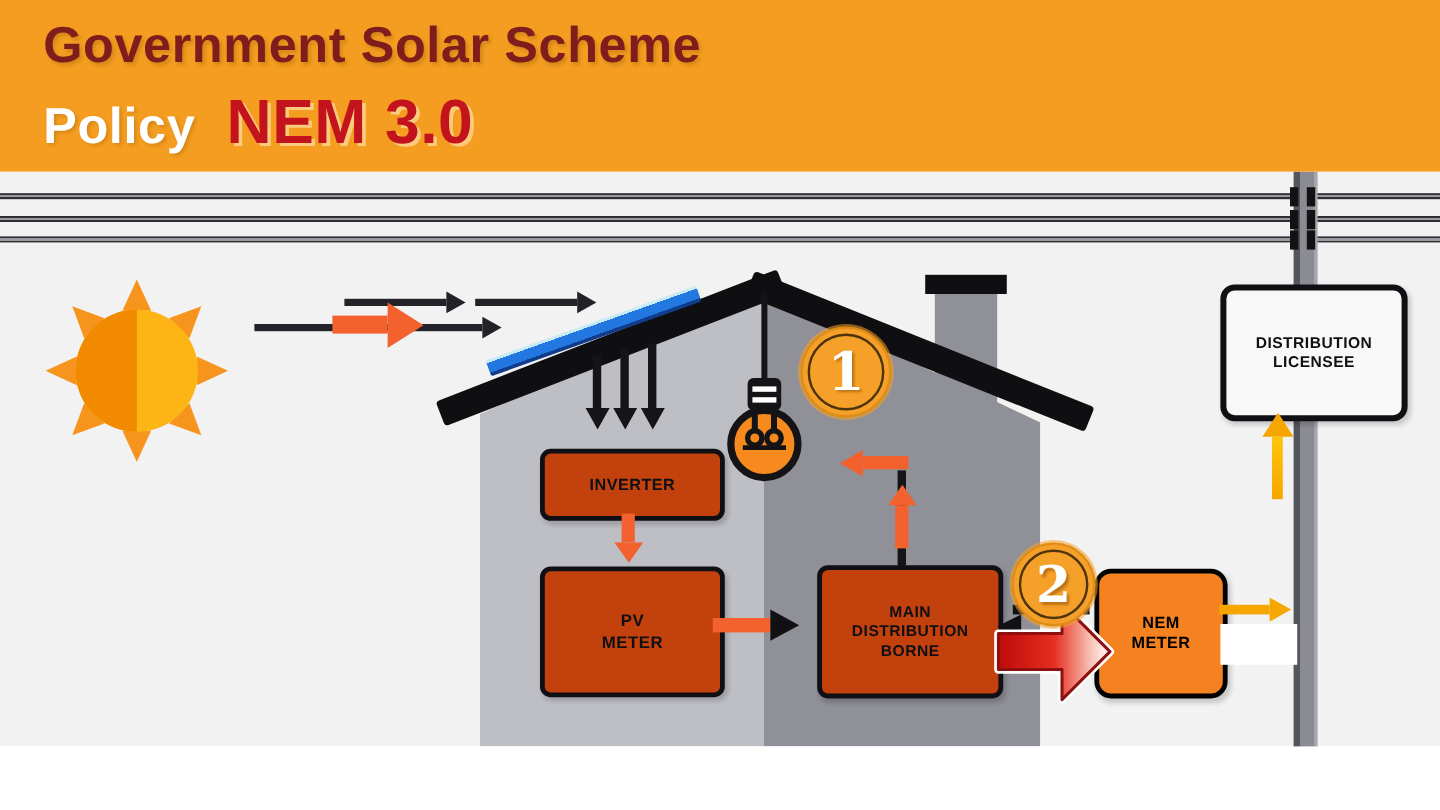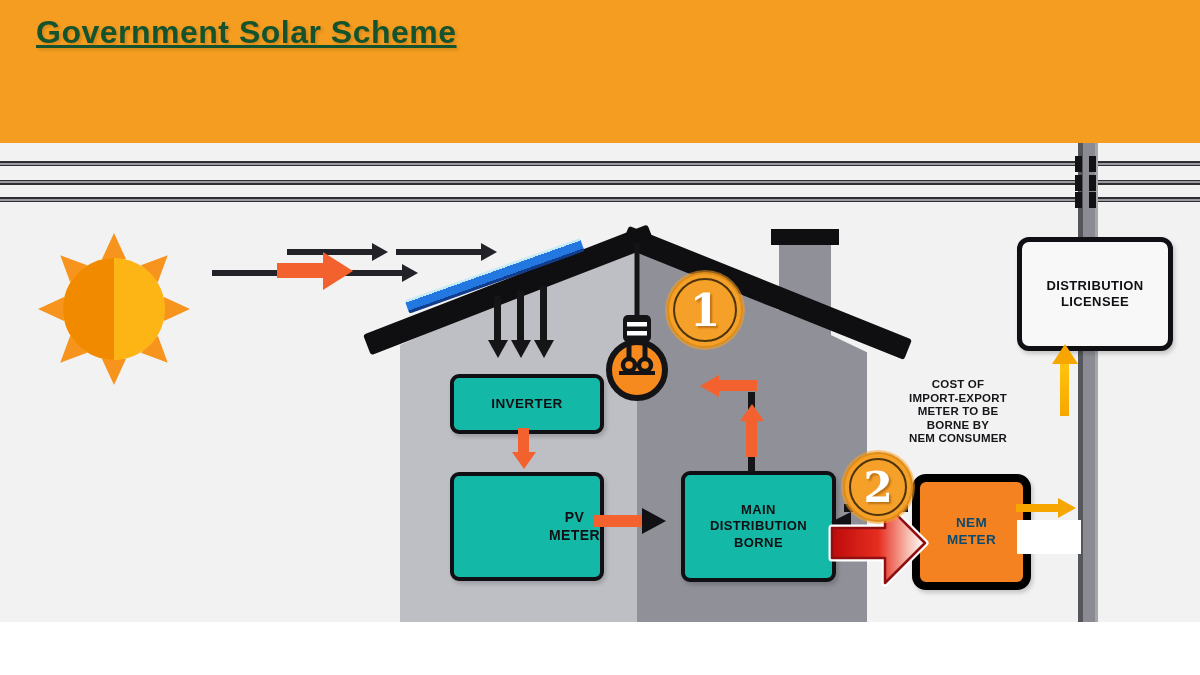--- a/index.html
+++ b/index.html
@@ -2,22 +2,22 @@
 <html><head>
 <meta charset="utf-8">
 <style>
   html,body{margin:0;padding:0;background:#fff;}
   .stage{position:relative;width:1200px;height:675px;overflow:hidden;
          font-family:"Liberation Sans",sans-serif;background:#fff;}
   .abs{position:absolute;}
 
   
   .header{left:0;top:0;width:1200px;height:143px;background:#F49D20;z-index:10;}
-  .title1{left:36px;top:14px;font-size:32px;font-weight:800;color:#14532d;
-          letter-spacing:.5px;text-shadow:2px 2px 3px rgba(120,70,0,.25);text-decoration:underline;}
+  .title1{left:36px;top:14px;font-size:42px;font-weight:800;color:#7f1d1d;
+          letter-spacing:.5px;text-shadow:2px 2px 3px rgba(120,70,0,.25);}
   .title2{left:36px;top:72px;font-size:42px;font-weight:800;color:#fff;
           letter-spacing:.5px;text-shadow:2px 2px 3px rgba(120,70,0,.25);}
   .title2 .hl{font-size:52px;color:#C3131C;margin-left:26px;
           text-shadow:3px 3px 0 rgba(255,228,175,.65);}
   .brandbox{left:915px;top:7px;width:285px;height:58px;background:#fff;z-index:11;
             display:flex;align-items:center;}
   .brandname{font-family:"DejaVu Serif",serif;font-weight:bold;font-size:30px;
              color:#1B2B4A;margin-left:10px;letter-spacing:.5px;}
 
   
@@ -39,33 +39,33 @@
   .chimney{left:779px;top:243px;width:52px;height:95px;background:#8F9098;z-index:3;}
   .chimcap{left:771px;top:229px;width:68px;height:16px;background:#0F0F12;z-index:3;}
   .roof{height:22px;background:#0F0F12;z-index:4;border-radius:3px;}
   .roofL{left:367px;top:334px;width:305px;transform:rotate(-21.2deg);transform-origin:0 50%;}
   .roofR{left:625px;top:225px;width:305px;transform:rotate(21.9deg);transform-origin:0 50%;}
   .panel{left:407px;top:300px;width:186px;height:14px;z-index:5;
          transform:rotate(-19.6deg);transform-origin:0 50%;border-radius:2px;
          background:linear-gradient(180deg,#C8EAF5 0 18%,#2277E0 18% 78%,#123C8C 78%);}
 
   
-  .nbox{background:#14b8a6;border:4px solid #101014;border-radius:9px;z-index:6;
+  .nbox{background:#c2410c;border:4px solid #101014;border-radius:9px;z-index:6;
         display:flex;align-items:center;justify-content:center;text-align:center;
         font-weight:bold;color:#101014;letter-spacing:.4px;line-height:1.25;
         box-shadow:2px 3px 4px rgba(0,0,0,.18);}
   .multiline{white-space:pre-line;}
   .inverter{left:450px;top:374px;width:146px;height:52px;font-size:13.5px;}
-  .pvmeter{left:450px;top:472px;width:146px;height:101px;font-size:14px;justify-content:flex-end;}
+  .pvmeter{left:450px;top:472px;width:146px;height:101px;font-size:14px;}
   .mdb{left:681px;top:471px;width:147px;height:103px;font-size:13px;}
   .distlic{left:1017px;top:237px;width:146px;height:104px;font-size:13px;
            background:#F8F8F8;border-width:5px;border-radius:12px;z-index:6;}
   .nemmeter{left:912px;top:474px;width:103px;height:100px;font-size:13.5px;
-            background:#F58220;border:8px solid #000000;border-radius:14px;
-            color:#0c4a6e;z-index:6;}
+            background:#F58220;border:4px solid #000000;border-radius:14px;
+            color:#000000;z-index:6;}
 
   
   .ha{height:6px;background:#222228;z-index:6;}
   .ha::after{content:"";position:absolute;left:100%;top:50%;transform:translateY(-50%);
      border-left:16px solid #222228;border-top:9px solid transparent;border-bottom:9px solid transparent;}
   .bigorange{left:277px;top:263px;width:46px;height:15px;background:#F2612E;z-index:7;}
   .bigorange::after{content:"";position:absolute;left:100%;top:50%;transform:translateY(-50%);
      border-left:30px solid #F2612E;border-top:19px solid transparent;border-bottom:19px solid transparent;}
   .bdown{width:7px;background:#151518;z-index:6;}
   .bdown::after{content:"";position:absolute;top:100%;left:50%;transform:translateX(-50%);
@@ -227,27 +227,25 @@
           <stop offset="0.5" stop-color="#E62E20"></stop>
           <stop offset="0.82" stop-color="#F7BFB2"></stop>
           <stop offset="1" stop-color="#FFFFFF"></stop>
         </linearGradient>
       </defs>
       <polygon points="4,32 57,32 57,7 97,47 57,87 57,62 4,62" fill="#ffffff" stroke="#ffffff" stroke-width="7" stroke-linejoin="round"></polygon>
       <polygon points="4,32 57,32 57,7 97,47 57,87 57,62 4,62" fill="url(#rg)" stroke="#8E1010" stroke-width="2.5" stroke-linejoin="round"></polygon>
     </svg>
   </div>
 
-  <div class="abs costnote multiline">COST OF
-IMPORT-EXPORT
-METER TO BE
-BORNE BY
-NEM CONSUMER</div>
 
   <div class="abs yright" style="left:1016px;top:504px;width:42px;"></div>
   <div class="abs whitepatch"></div>
   <div class="abs yup" style="left:1060px;top:364px;height:52px;"></div>
 
   <div class="abs header">
     <div class="abs title1">Government Solar Scheme</div>
+    <div class="abs title2">
+      <span>Policy</span><span class="hl">NEM 3.0</span>
+    </div>
   </div>
 
 </div>
 
 </body></html>

